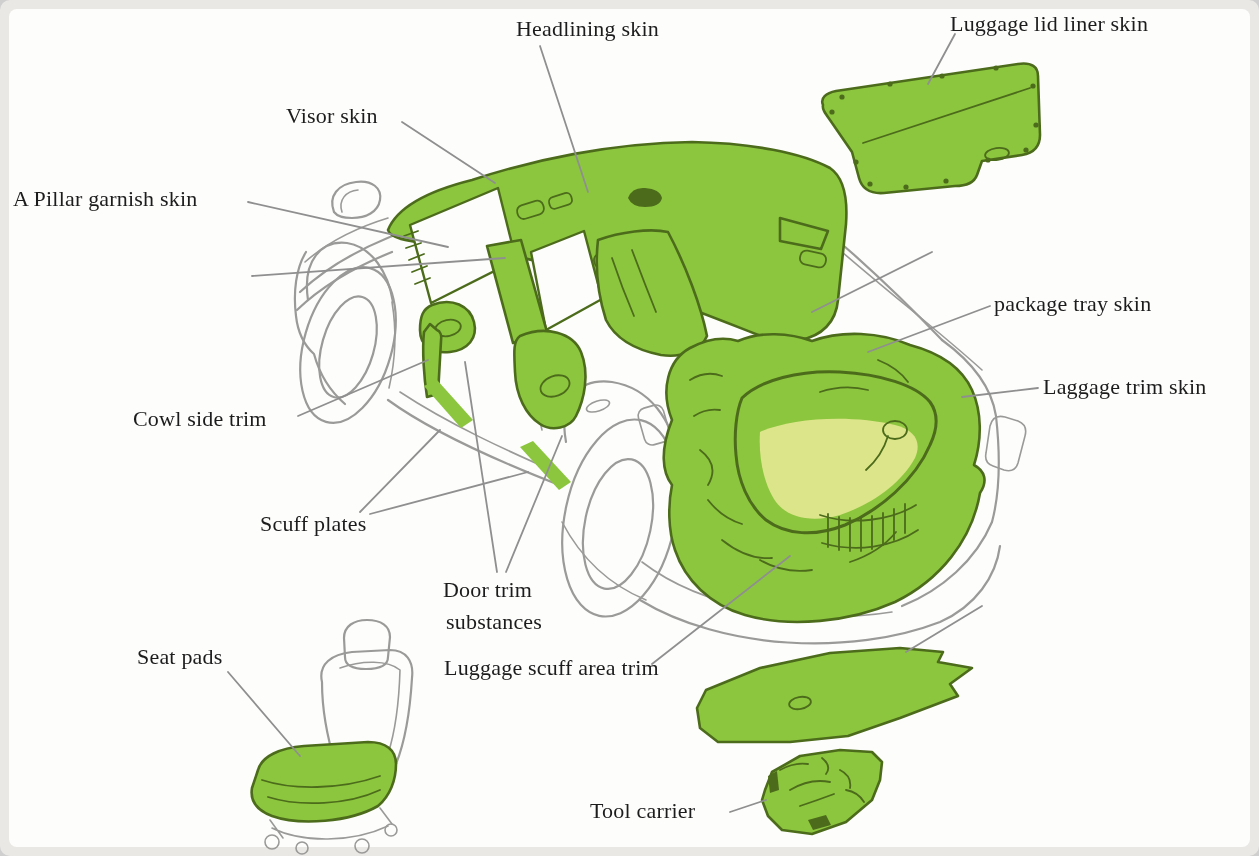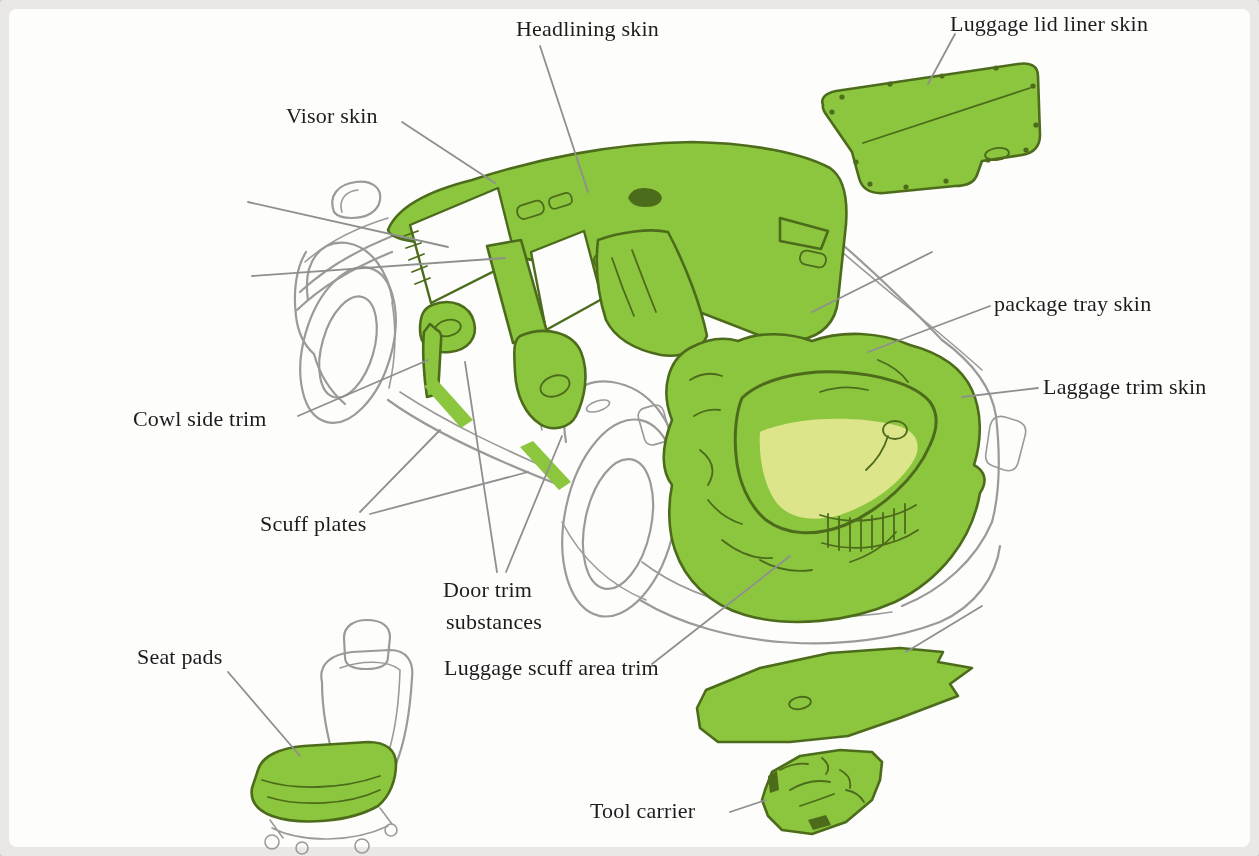--- a/index.html
+++ b/index.html
@@ -3,21 +3,21 @@
 <meta charset="utf-8">
 <style>
   :root{
     --green:#8cc63e; --green_dark:#4c6b1b; --green_light:#dde58a;
     --outline_gray:#9a9a98; --leader_gray:#8f8f8f; --text:#1c1c1c;
     --frame:#eae8e5; --paper:#fdfdfc;
   }
   html,body{margin:0;padding:0;background:#cfcfcf;}
   .stage{
     position:relative; width:1259px; height:856px;
-    background:var(--frame); border-radius:4px; overflow:hidden;
+    background:var(--frame); border-radius:10px; overflow:hidden;
     font-family:"Liberation Serif","DejaVu Serif",serif;
   }
   .canvas{
     position:absolute; left:9px; top:9px; right:9px; bottom:9px;
     background:var(--paper); border-radius:8px;
   }
   .diagram-svg{position:absolute; left:0; top:0; width:1259px; height:856px;}
   .lbl{
     position:absolute; white-space:nowrap; color:var(--text);
     font-size:22px; line-height:26px; letter-spacing:.2px;
@@ -202,20 +202,21 @@
       <path class="leader" d="M652,664 L790,556"></path>
       <path class="leader" d="M228,672 L300,756"></path>
       <path class="leader" d="M982,606 L906,652"></path>
       <path class="leader" d="M730,812 L766,800"></path>
     </g>
   </svg>
 
   <div class="lbl" style="left:516px;top:16px">Headlining skin</div>
   <div class="lbl" style="left:950px;top:11px">Luggage lid liner skin</div>
   <div class="lbl" style="left:286px;top:103px">Visor skin</div>
+  <div class="lbl" style="left:13px;top:186px">A Pillar garnish skin</div>
   <div class="lbl" style="left:994px;top:291px">package tray skin</div>
   <div class="lbl" style="left:1043px;top:374px">Laggage trim skin</div>
   <div class="lbl" style="left:133px;top:406px">Cowl side trim</div>
   <div class="lbl" style="left:260px;top:511px">Scuff plates</div>
   <div class="lbl" style="left:443px;top:577px">Door trim</div>
   <div class="lbl" style="left:446px;top:609px">substances</div>
   <div class="lbl" style="left:444px;top:655px">Luggage scuff area trim</div>
   <div class="lbl" style="left:137px;top:644px">Seat pads</div>
   <div class="lbl" style="left:590px;top:798px">Tool carrier</div>
 </div>

